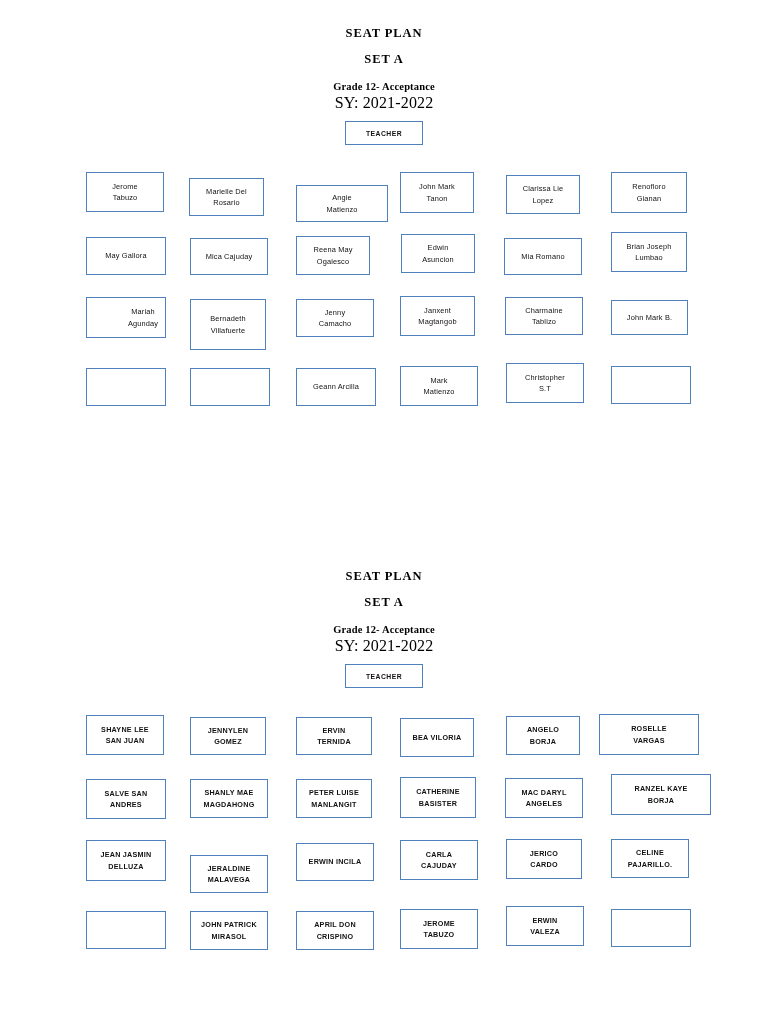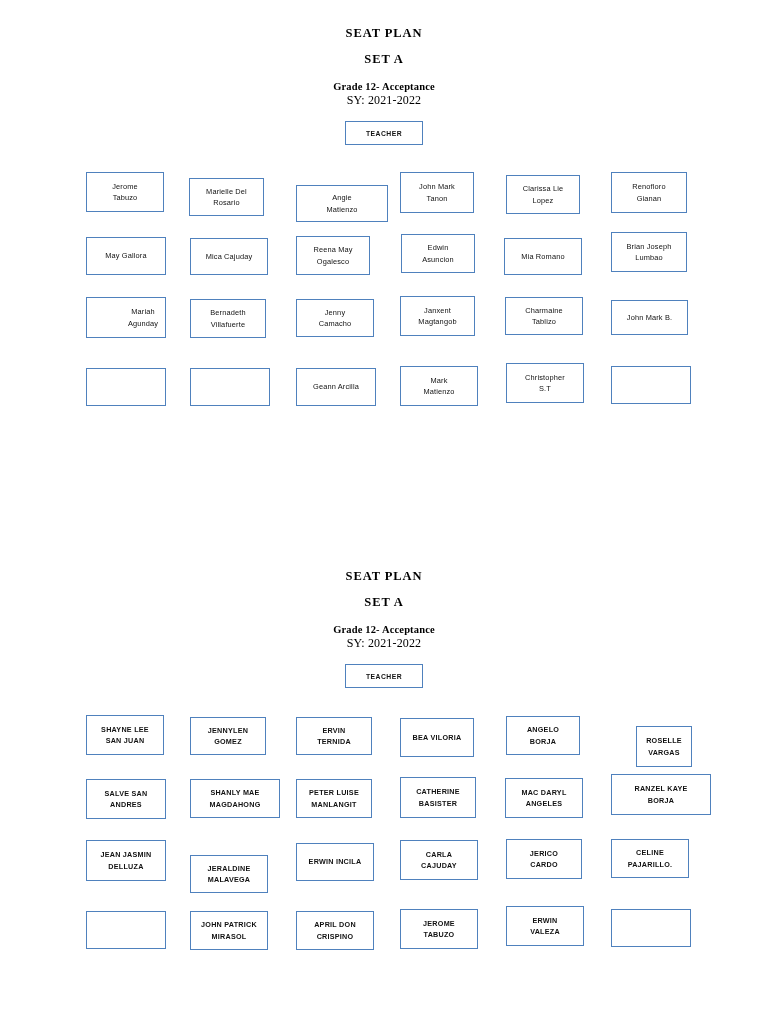--- a/index.html
+++ b/index.html
@@ -50,21 +50,21 @@
     font-weight: bold;
     font-size: 10.5px;
     letter-spacing: 0.15px;
     margin: 0;
     padding-top: 15px;
     line-height: 1.15;
   }
   .title-sy {
     font-family: "Liberation Serif", serif;
     font-weight: normal;
-    font-size: 12px;
+    font-size: 16px;
     letter-spacing: 0.15px;
     margin: 0;
     padding-top: 1px;
     line-height: 1.15;
   }
 
   .teacher-wrap {
     position: absolute;
     left: 0;
     top: 121px;
@@ -174,21 +174,21 @@
         <span class="nm">Mia Romano</span>
       </div>
       <div class="seat" style="left: 611px; top: 232px; width: 76px; height: 40px;">
         <span class="nm">Brian Joseph
 Lumbao</span>
       </div>
       <div class="seat" style="left: 86px; top: 297px; width: 80px; height: 41px; padding-left: 36px;">
         <span class="nm">Mariah
 Agunday</span>
       </div>
-      <div class="seat" style="left: 190px; top: 299px; width: 76px; height: 39px;">
+      <div class="seat" style="left: 190px; top: 299px; width: 76px; height: 51px;">
         <span class="nm">Bernadeth
 Villafuerte</span>
       </div>
       <div class="seat" style="left: 296px; top: 299px; width: 78px; height: 38px;">
         <span class="nm">Jenny
 Camacho</span>
       </div>
       <div class="seat" style="left: 400px; top: 296px; width: 75px; height: 40px;">
         <span class="nm">Janxent
 Magtangob</span>
@@ -240,29 +240,29 @@
         <span class="nm">ERVIN
 TERNIDA</span>
       </div>
       <div class="seat caps" style="left: 400px; top: 175px; width: 74px; height: 39px;">
         <span class="nm">BEA VILORIA</span>
       </div>
       <div class="seat caps" style="left: 506px; top: 173px; width: 74px; height: 39px;">
         <span class="nm">ANGELO
 BORJA</span>
       </div>
-      <div class="seat caps" style="left: 636px; top: 171px; width: 56px; height: 41px; margin-top: 12px;">
+      <div class="seat caps" style="left: 599px; top: 171px; width: 100px; height: 41px;">
         <span class="nm">ROSELLE
 VARGAS</span>
       </div>
       <div class="seat caps" style="left: 86px; top: 236px; width: 80px; height: 40px;">
         <span class="nm">SALVE SAN
 ANDRES</span>
       </div>
-      <div class="seat caps" style="left: 190px; top: 236px; width: 90px; height: 39px;">
+      <div class="seat caps" style="left: 190px; top: 236px; width: 78px; height: 39px;">
         <span class="nm">SHANLY MAE
 MAGDAHONG</span>
       </div>
       <div class="seat caps" style="left: 296px; top: 236px; width: 76px; height: 39px;">
         <span class="nm">PETER LUISE
 MANLANGIT</span>
       </div>
       <div class="seat caps" style="left: 400px; top: 234px; width: 76px; height: 41px;">
         <span class="nm">CATHERINE
 BASISTER</span>

